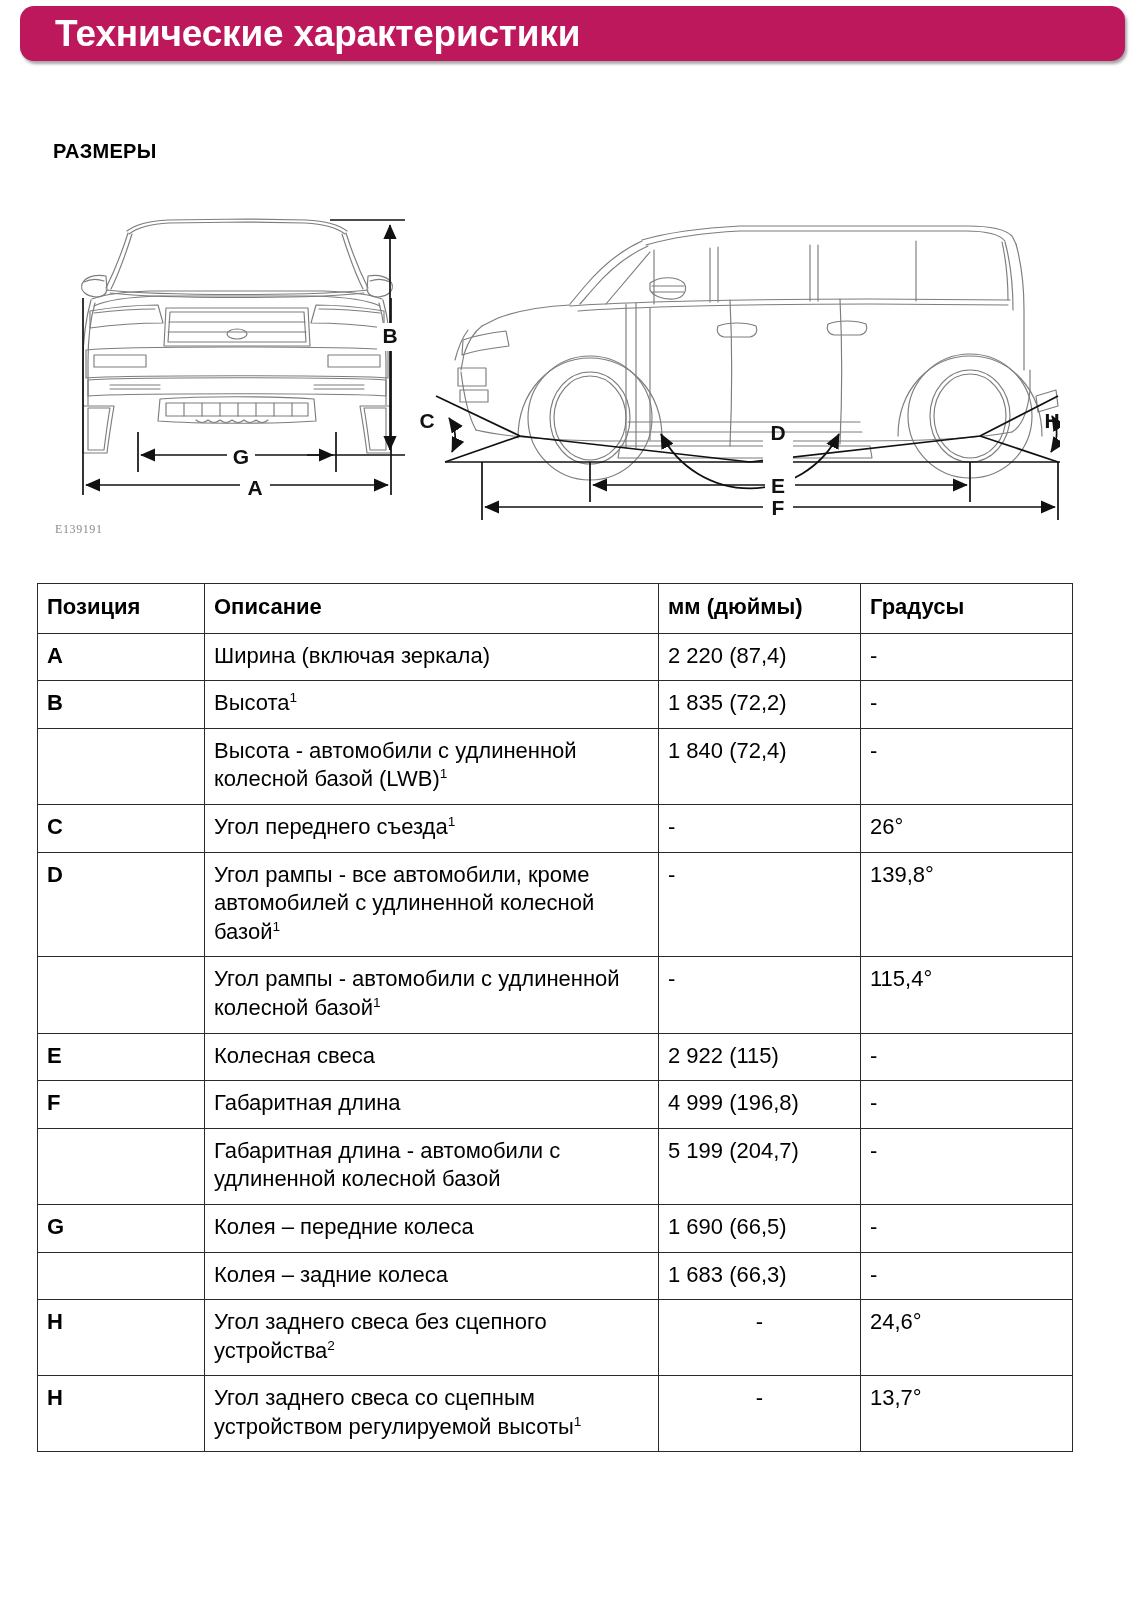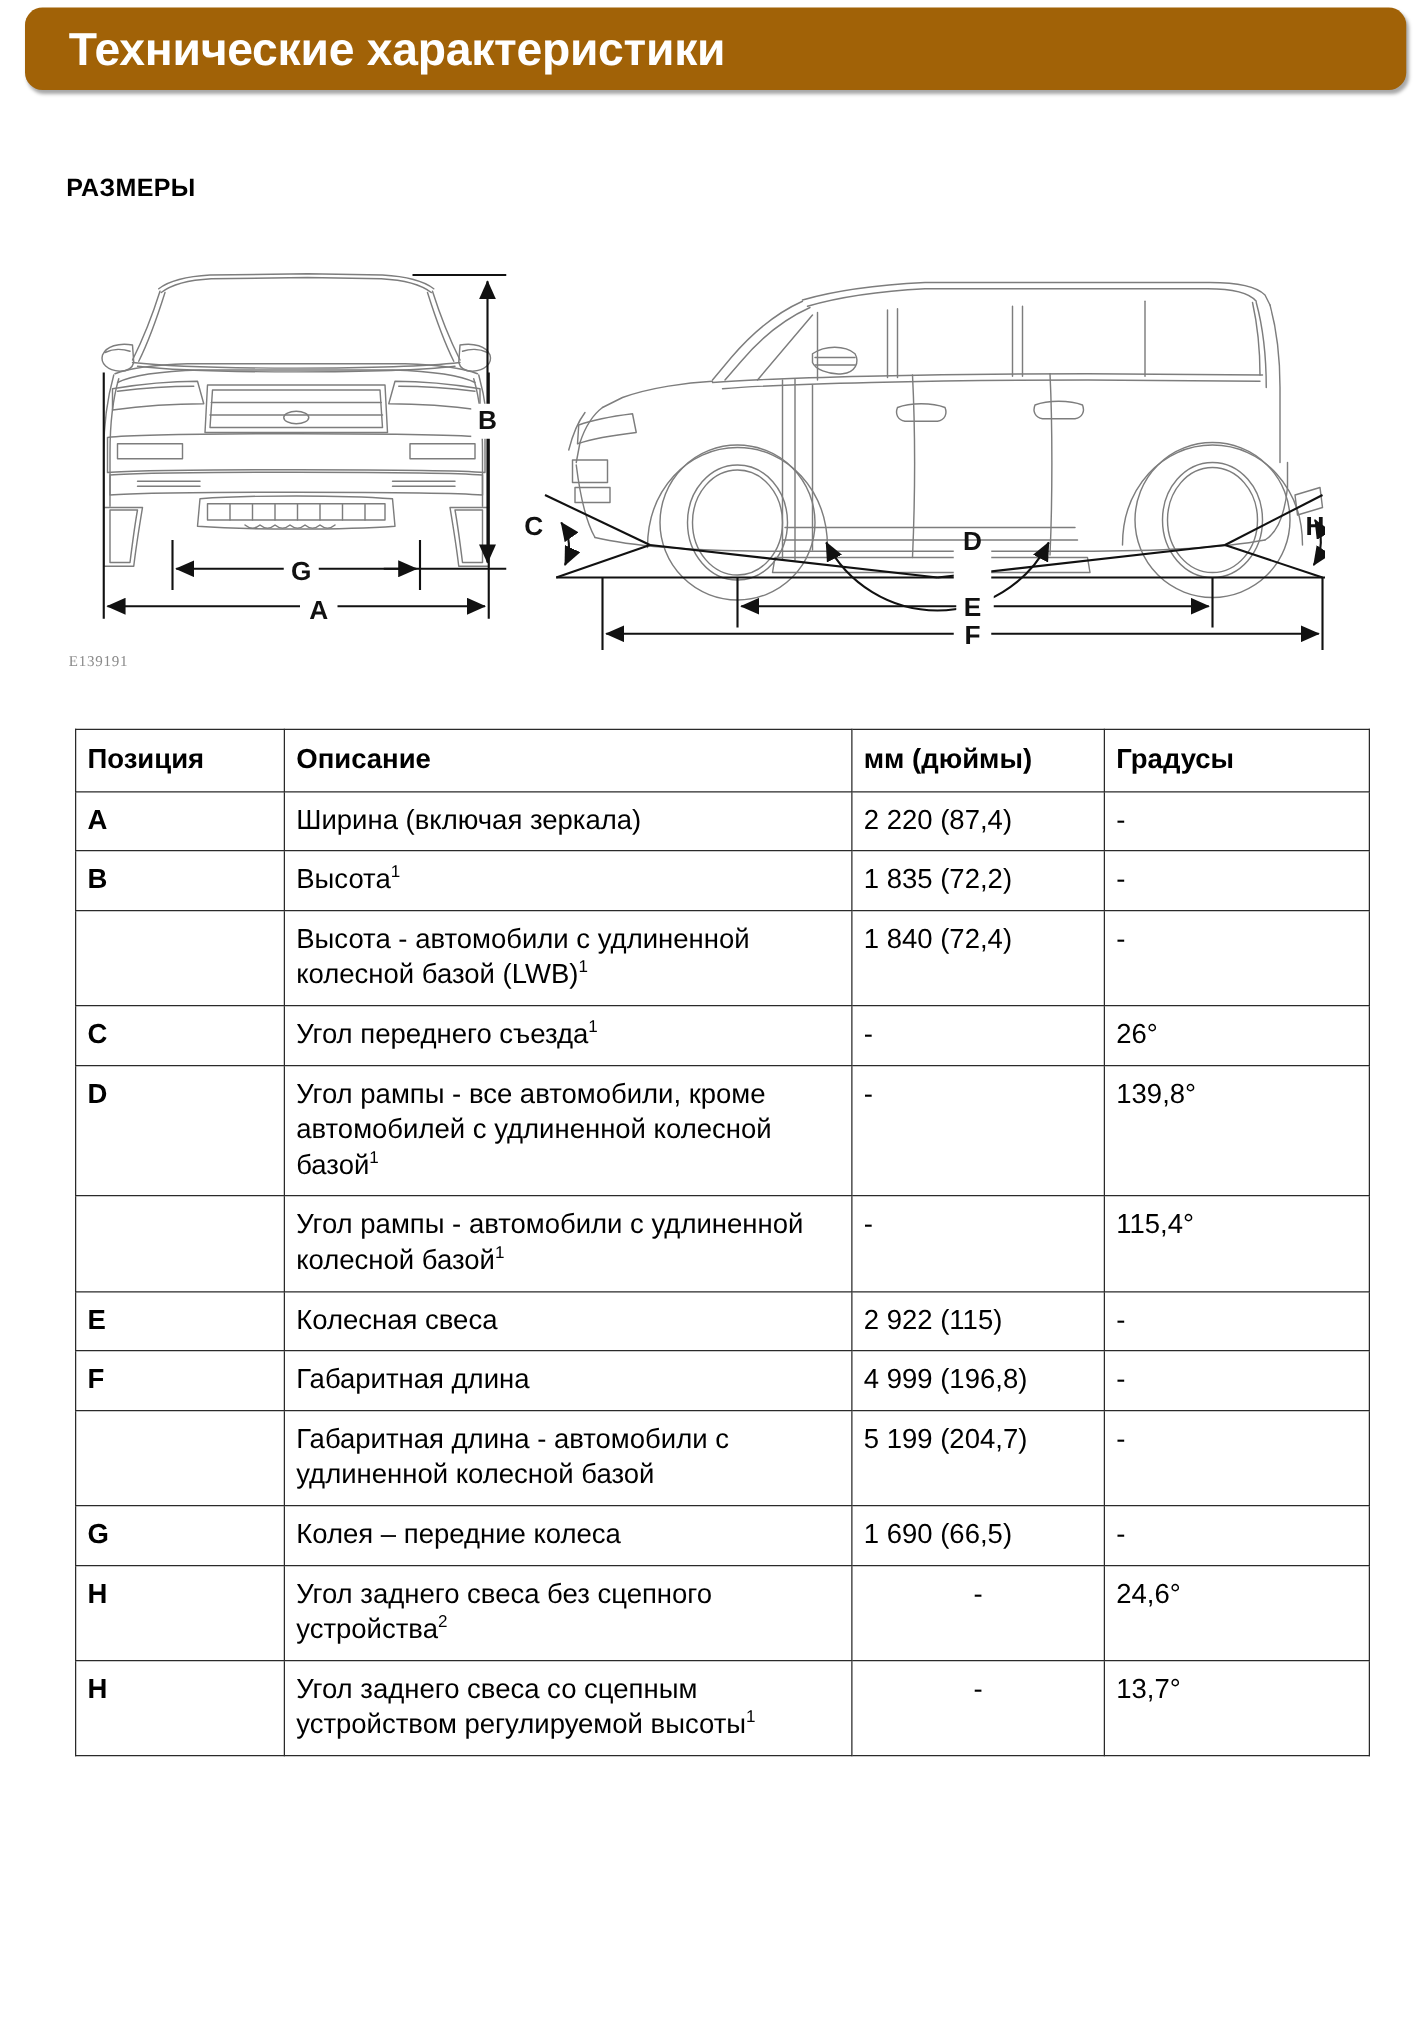--- a/index.html
+++ b/index.html
@@ -15,22 +15,22 @@
     position: relative;
     overflow: hidden;
   }
 
   
   .header-bar {
     position: absolute;
     left: 20px;
     top: 6px;
     width: 1105px;
-    height: 66px;
-    background: #a16207;
+    height: 55px;
+    background: #be185d;
     border-radius: 14px;
     box-shadow: 2px 3px 3px rgba(0,0,0,0.35);
     display: flex;
     align-items: center;
   }
   .header-title {
     color: #ffffff;
     font-size: 37px;
     font-weight: bold;
     letter-spacing: -0.2px;
@@ -64,21 +64,21 @@
     top: 522px;
     font-size: 12px;
     color: #8a8a8a;
     letter-spacing: 0.6px;
     font-family: Liberation Serif, serif;
   }
 
   
   .spec-table {
     position: absolute;
-    left: 60px;
+    left: 37px;
     top: 583px;
     width: 1035px;
     border-collapse: collapse;
     table-layout: fixed;
   }
   .spec-table col.c-pos  { width: 167px; }
   .spec-table col.c-desc { width: 454px; }
   .spec-table col.c-mm   { width: 202px; }
   .spec-table col.c-deg  { width: 212px; }
 
@@ -383,20 +383,26 @@
         <td>Габаритная длина - автомобили с удлиненной колесной базой</td>
         <td>5 199 (204,7)</td>
         <td>-</td>
       </tr>
       <tr>
         <td class="pos">G</td>
         <td>Колея – передние колеса</td>
         <td>1 690 (66,5)</td>
         <td>-</td>
       </tr>
+      <tr class="sub">
+        <td class="pos"></td>
+        <td>Колея – задние колеса</td>
+        <td>1 683 (66,3)</td>
+        <td>-</td>
+      </tr>
       <tr>
         <td class="pos">H</td>
         <td>Угол заднего свеса без сцепного устройства<sup>2</sup></td>
         <td class="center">-</td>
         <td>24,6°</td>
       </tr>
       <tr>
         <td class="pos">H</td>
         <td>Угол заднего свеса со сцепным устройством регулируемой высоты<sup>1</sup></td>
         <td class="center">-</td>

